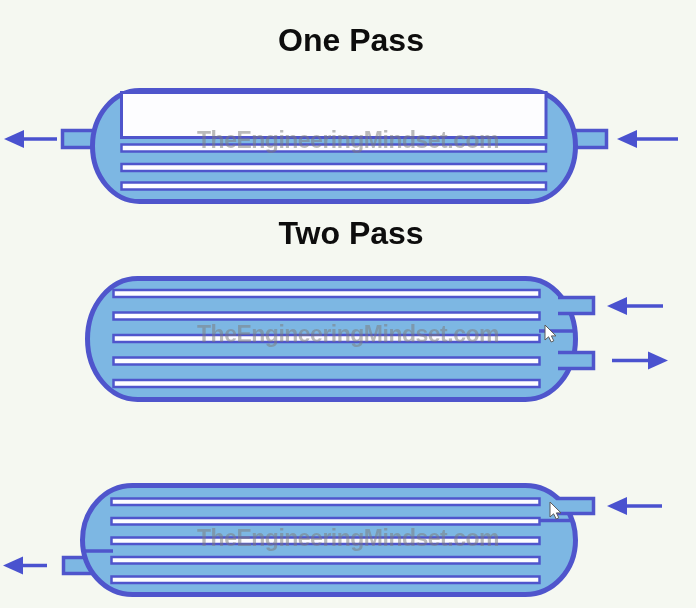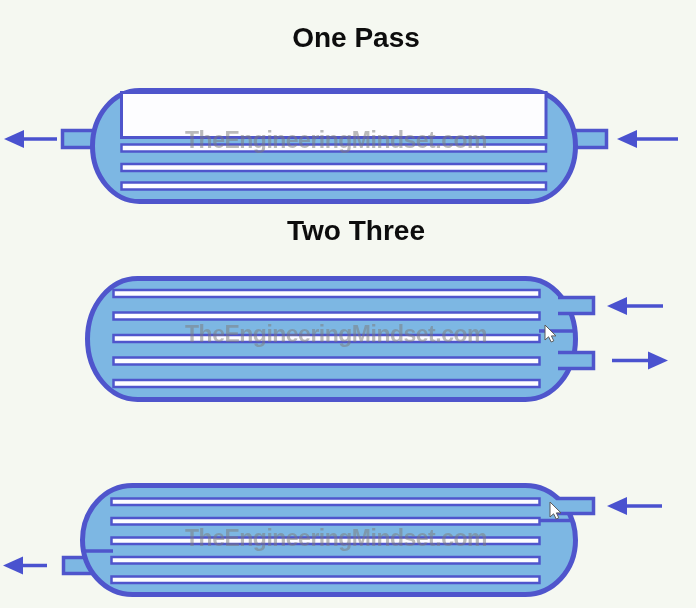--- a/index.html
+++ b/index.html
@@ -5,31 +5,32 @@
   html,body{margin:0;padding:0;}
   body{font-family:"Liberation Sans","DejaVu Sans",sans-serif;}
   .canvas{
     position:relative;
     width:696px;height:608px;
     background:#f5f8f1;
     overflow:hidden;
   }
   .diagram-svg{position:absolute;left:0;top:0;}
   .section-title{
-    position:absolute;left:16px;width:680px;
+    position:absolute;left:0;width:680px;
     text-align:center;
-    font-size:28px;font-weight:800;
+    font-size:32px;font-weight:800;
     color:#0d0d0d;
     letter-spacing:0px;
+    padding-left:11px;
   }
   .title-one{top:22px;}
   .title-two{top:215px;}
   .title-three{top:418px;}
   .watermark{
-    position:absolute;left:0;width:672px;
+    position:absolute;left:12px;width:672px;
     text-align:center;
     font-size:23px;font-weight:bold;
     color:#7d7d7d;opacity:0.52;
     letter-spacing:-0.5px;
     pointer-events:none;
   }
   .wm-one{top:127px;}
   .wm-two{top:321px;}
   .wm-three{top:525px;}
 </style>
@@ -123,15 +124,15 @@
 
       <path d="M 550 502 l 0 15 l 3.6 -3.2 l 2.6 5.2 l 2.6 -1.2 l -2.4 -4.9 l 4.6 0 Z" fill="#ffffff" stroke="#5a5a5a" stroke-width="1"></path>
     </g>
   </svg>
 
   <div class="watermark wm-one">TheEngineeringMindset.com</div>
   <div class="watermark wm-two">TheEngineeringMindset.com</div>
   <div class="watermark wm-three">TheEngineeringMindset.com</div>
 
   <div class="section-title title-one">One Pass</div>
-  <div class="section-title title-two">Two Three</div>
+  <div class="section-title title-two">Two Pass</div>
 
 </div>
 
 </body></html>

